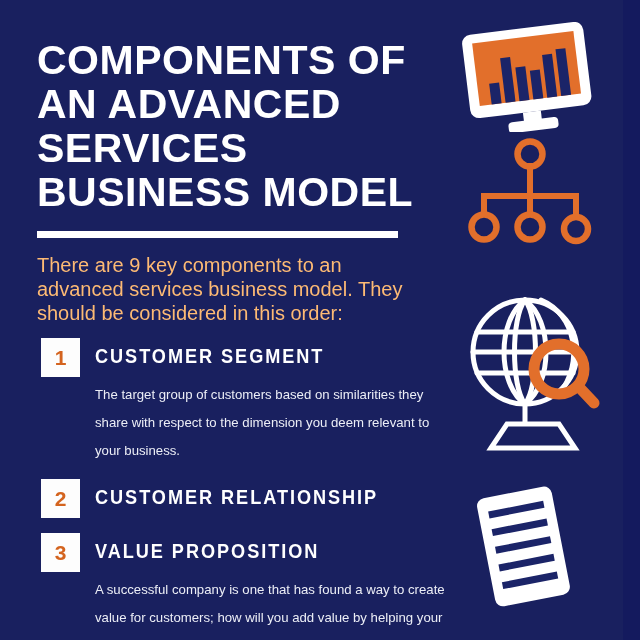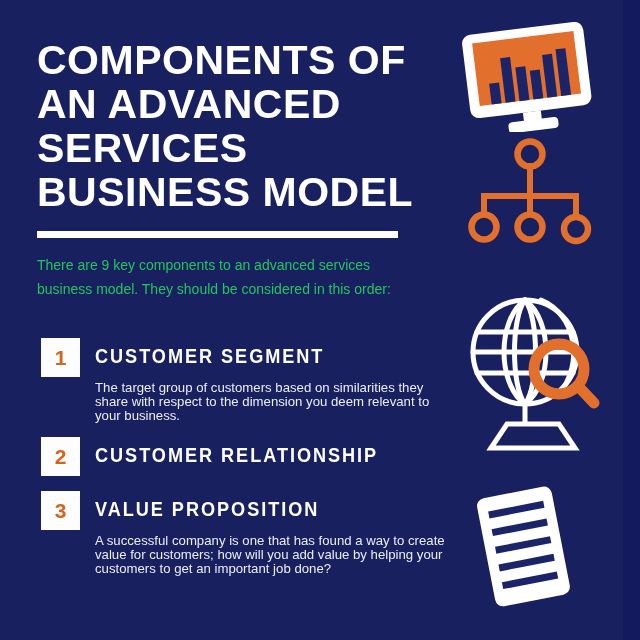--- a/index.html
+++ b/index.html
@@ -49,23 +49,23 @@
     height: 7px;
     background: #ffffff;
   }
 
   .intro-text {
     position: absolute;
     left: 0;
     top: 253px;
     width: 375px;
     margin: 0;
-    font-size: 14px;
+    font-size: 20px;
     line-height: 24px;
-    color: #22c55e;
+    color: #fdba74;
   }
 
   
   .component-list {
     position: absolute;
     left: 0;
     top: 338px;
     width: 420px;
   }
   .component-item {
@@ -106,21 +106,21 @@
     text-transform: uppercase;
     transform: scaleX(0.93);
     transform-origin: left center;
   }
   .item-body {
     margin: 0;
     padding-left: 58px;
     padding-top: 3px;
     width: 362px;
     font-size: 13.2px;
-    line-height: 14px;
+    line-height: 28px;
     color: #eceef6;
   }
 
   
   .icon-col { position: absolute; left: 0; top: 0; width: 640px; height: 640px; pointer-events: none; }
   .icon-col > svg { position: absolute; }
 
   #monitor-icon  { left: 452px; top: 22px; }
   #network-icon  { left: 468px; top: 136px; }
   #globe-icon    { left: 463px; top: 288px; }

